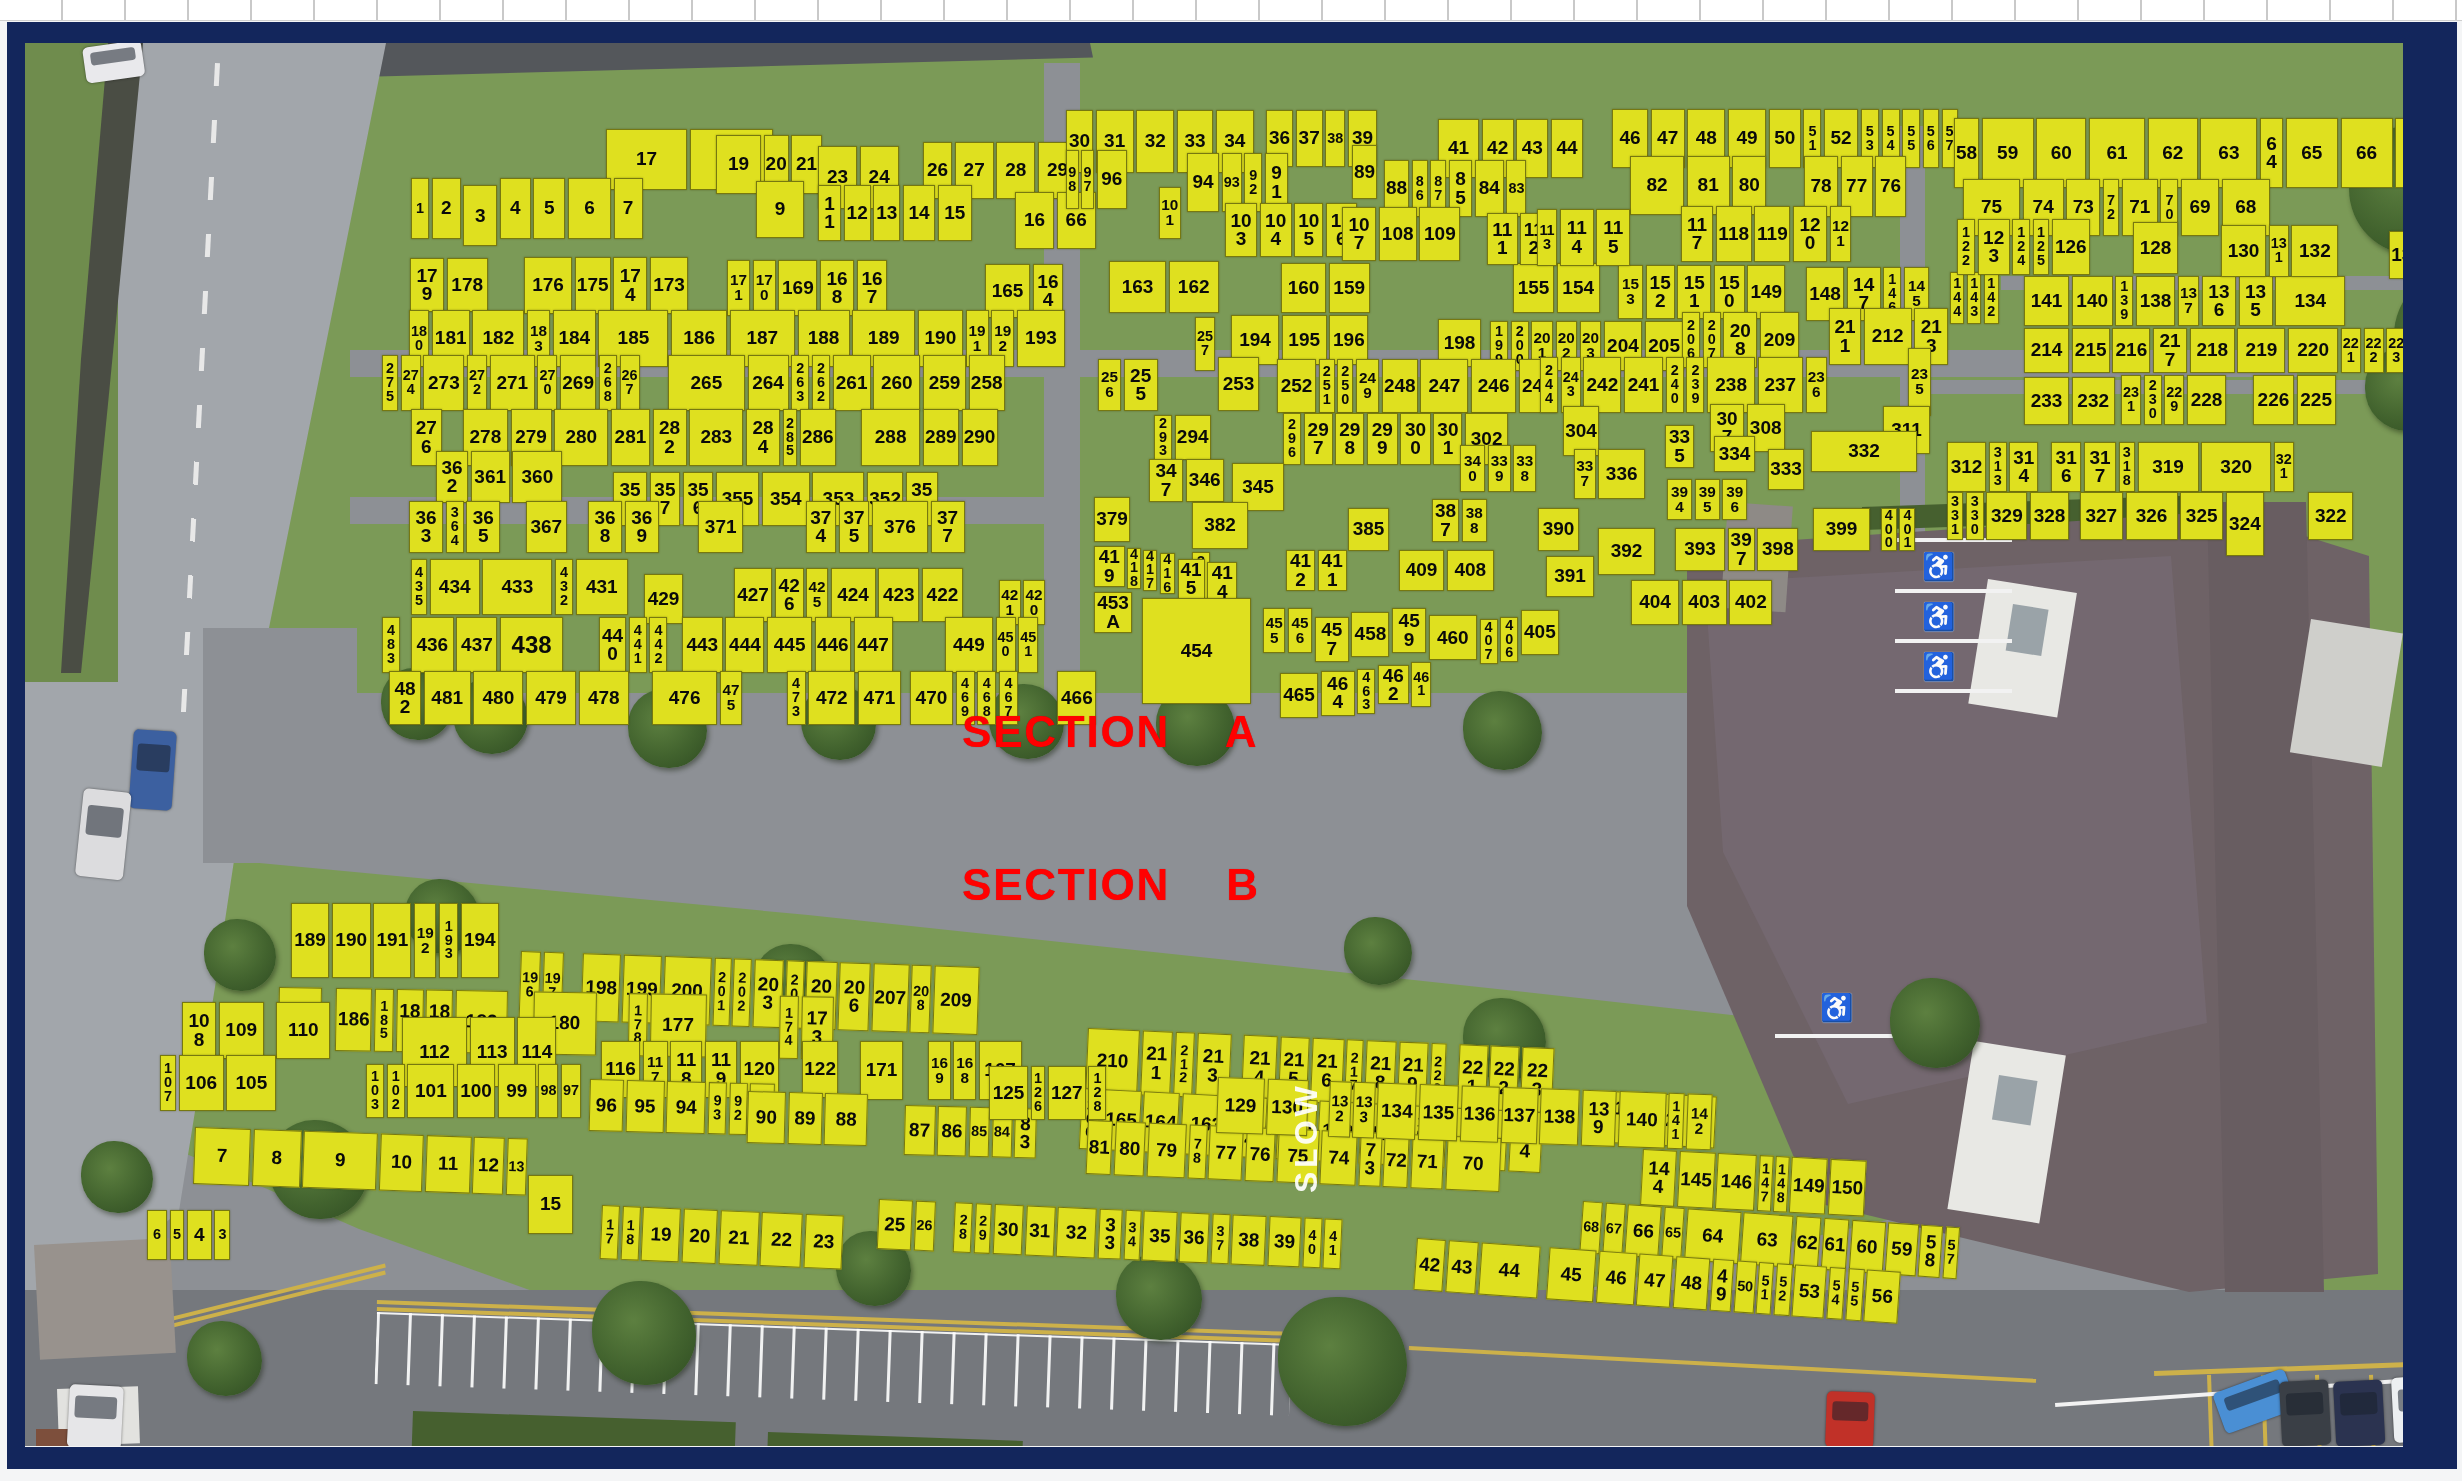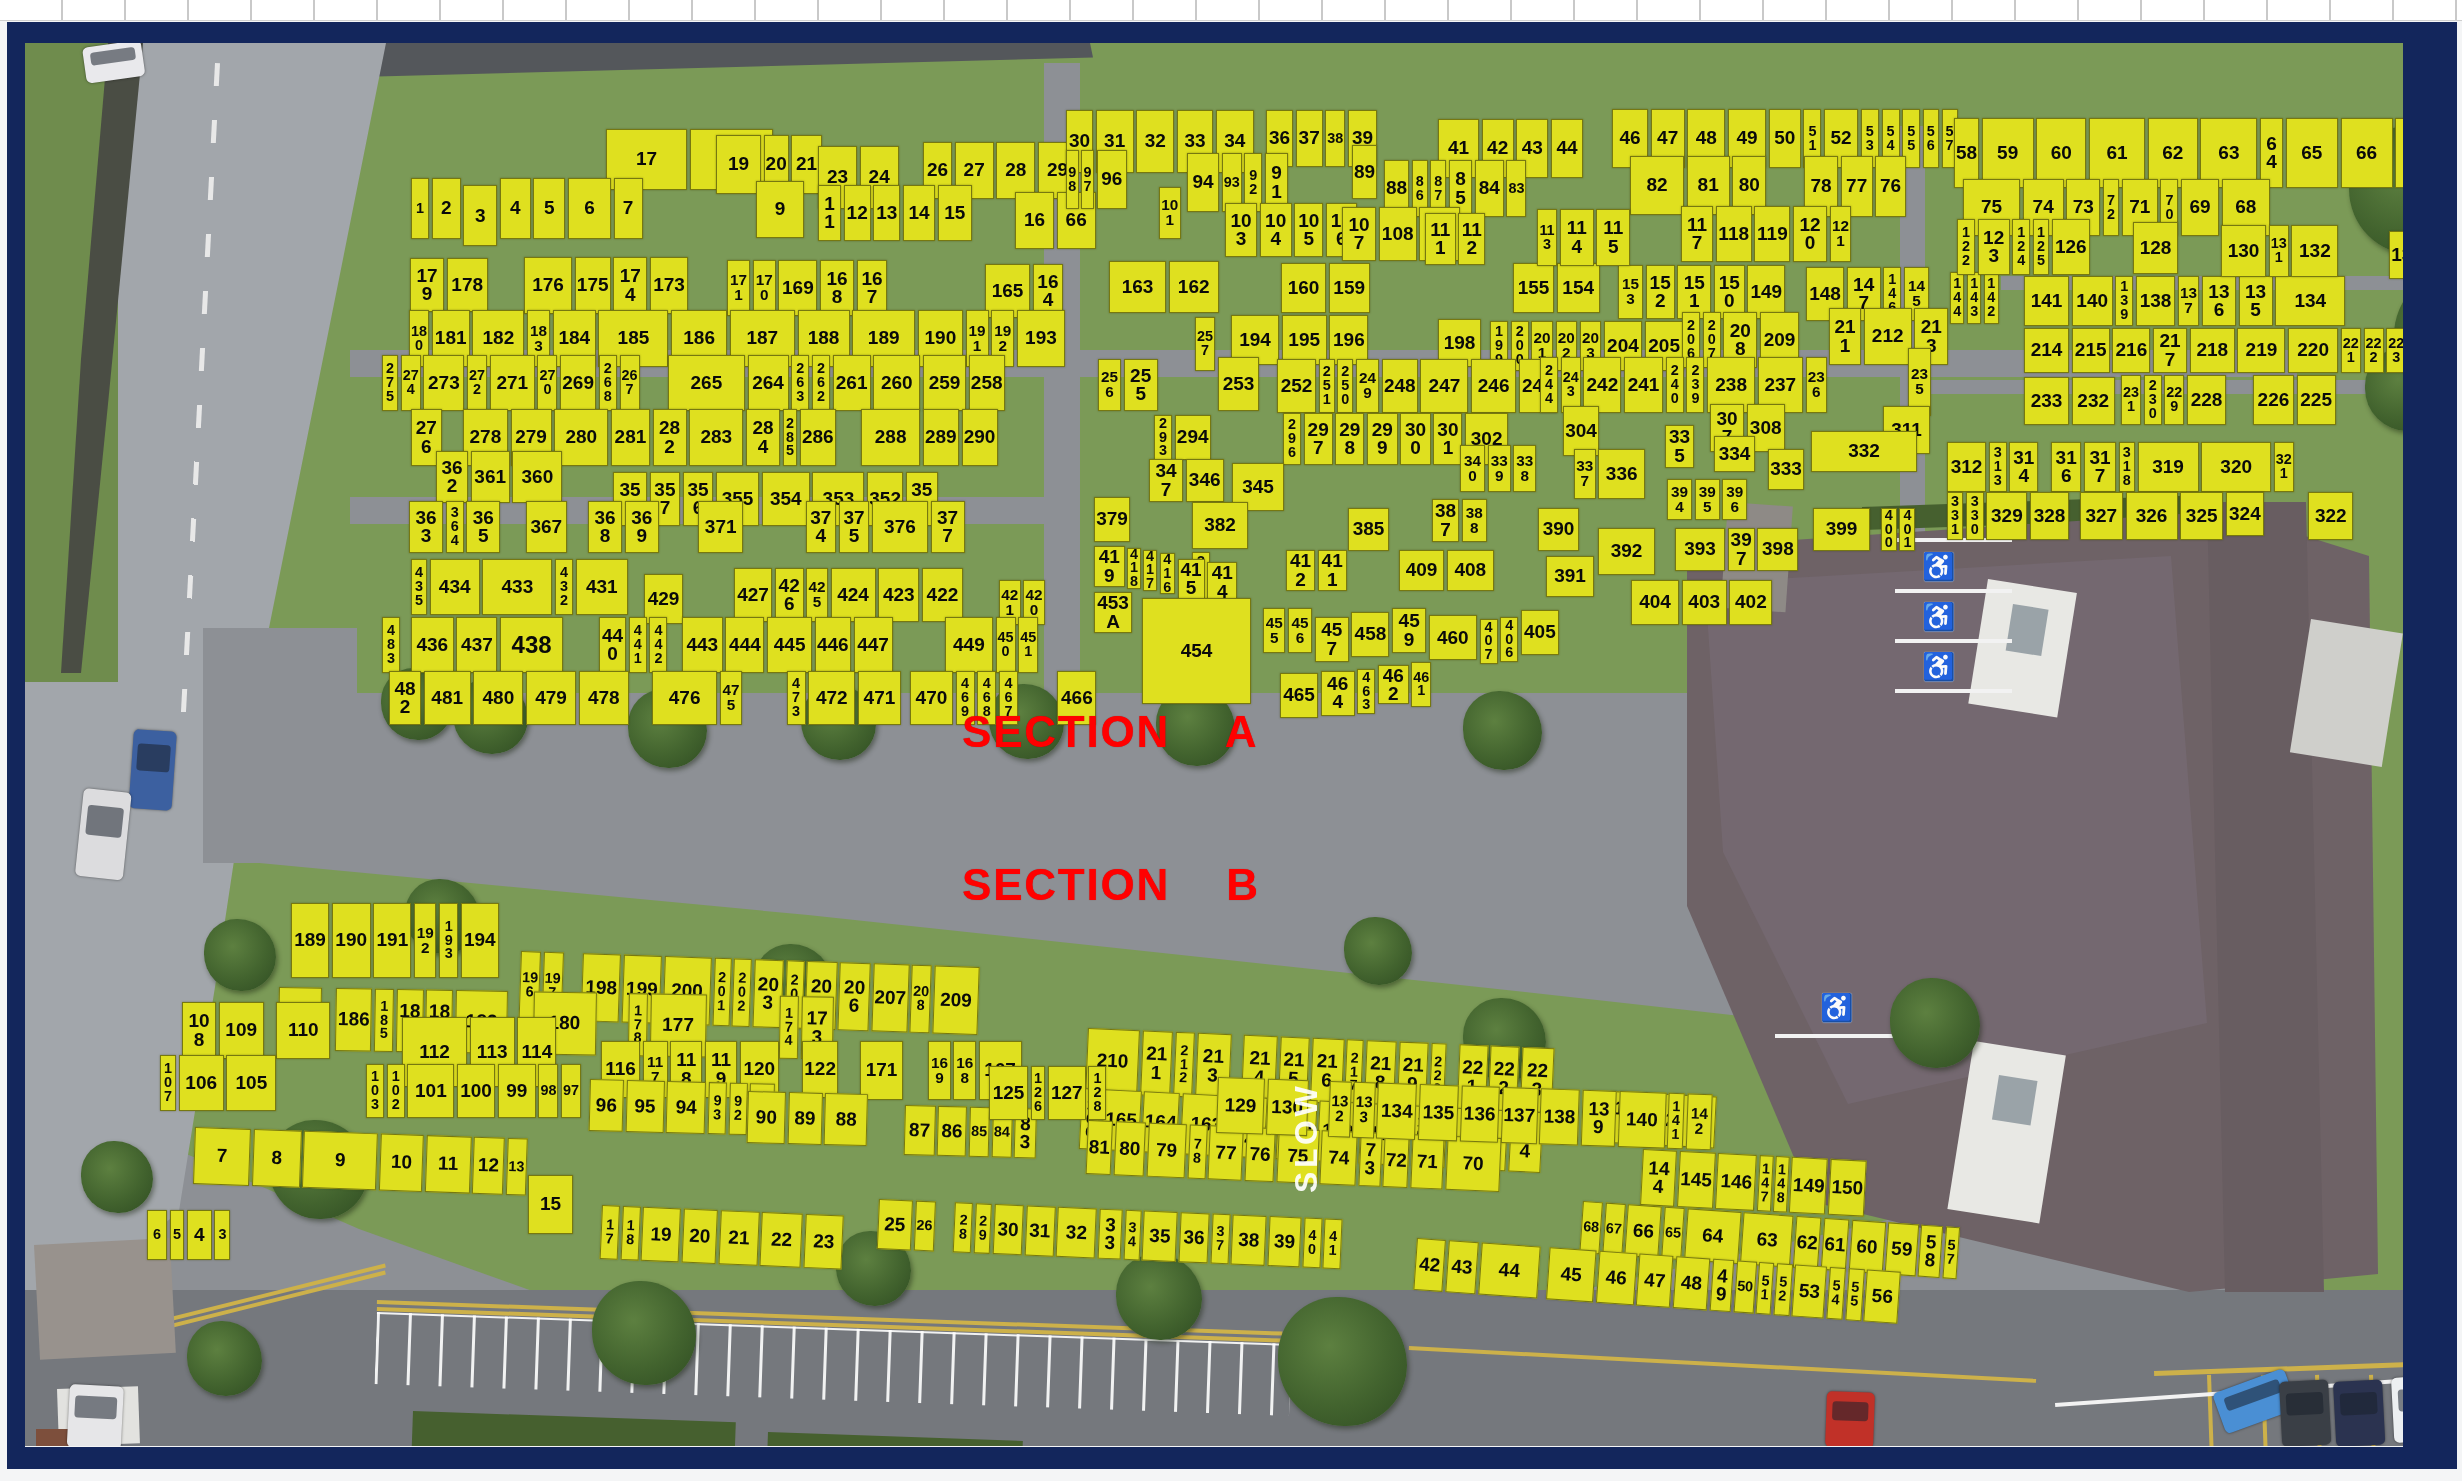--- a/index.html
+++ b/index.html
@@ -327,21 +327,21 @@
           <div class="plot" style="width: 32px; height: 54px; font-size: 19px;">103</div>
           <div class="plot" style="width: 32px; height: 54px; font-size: 19px;">104</div>
           <div class="plot" style="width: 29px; height: 54px; font-size: 19px;">105</div>
           <div class="plot" style="width: 30.5px; height: 54px; font-size: 19px;">106</div>
         </div>
         <div class="plot-row" style="left: 1317px; top: 164px;">
           <div class="plot" style="width: 34px; height: 54px; font-size: 19px;">107</div>
           <div class="plot" style="width: 38px; height: 54px; font-size: 19px;">108</div>
           <div class="plot" style="width: 41px; height: 54px; font-size: 19px;">109</div>
         </div>
-        <div class="plot-row" style="left: 1400px; top: 170px;">
+        <div class="plot-row" style="left: 1462px; top: 170px;">
           <div class="plot" style="width: 30.5px; height: 52px; font-size: 19px;">111</div>
           <div class="plot" style="width: 27px; height: 52px; font-size: 19px;">112</div>
         </div>
         <div class="plot-row" style="left: 1512px; top: 166px;">
           <div class="plot" style="width: 20px; height: 57px; font-size: 14.4px;">113</div>
           <div class="plot" style="width: 34px; height: 57px; font-size: 19px;">114</div>
           <div class="plot" style="width: 34px; height: 57px; font-size: 19px;">115</div>
         </div>
         <div class="plot-row" style="left: 1656px; top: 163px;">
           <div class="plot" style="width: 32px; height: 56px; font-size: 19px;">117</div>
@@ -545,21 +545,21 @@
         </div>
         <div class="plot-row" style="left: 1922px; top: 449px;">
           <div class="plot" style="width: 16px; height: 48px; font-size: 14.4px;">331</div>
           <div class="plot" style="width: 18px; height: 48px; font-size: 14.4px;">330</div>
           <div class="plot" style="width: 41px; height: 48px; font-size: 19px;">329</div>
           <div class="plot" style="width: 39px; height: 48px; font-size: 19px;">328</div>
           <div class="spacer" style="width: 5.4px; height: 0.9px;"></div>
           <div class="plot" style="width: 43px; height: 48px; font-size: 19px;">327</div>
           <div class="plot" style="width: 52px; height: 48px; font-size: 19px;">326</div>
           <div class="plot" style="width: 43px; height: 48px; font-size: 19px;">325</div>
-          <div class="plot" style="width: 38px; height: 44px; font-size: 19px;">324</div>
+          <div class="plot" style="width: 38px; height: 64px; font-size: 19px;">324</div>
           <div class="spacer" style="width: 39px; height: 0.9px;"></div>
           <div class="plot" style="width: 45px; height: 48px; font-size: 19px;">322</div>
         </div>
         <div class="plot-row" style="left: 411px; top: 408px;">
           <div class="plot" style="width: 32px; height: 52px; font-size: 19px;">362</div>
           <div class="plot" style="width: 39px; height: 52px; font-size: 19px;">361</div>
           <div class="plot" style="width: 50px; height: 52px; font-size: 19px;">360</div>
         </div>
         <div class="plot-row" style="left: 588px; top: 429px;">
           <div class="plot" style="width: 34px; height: 54px; font-size: 19px;">358</div>

